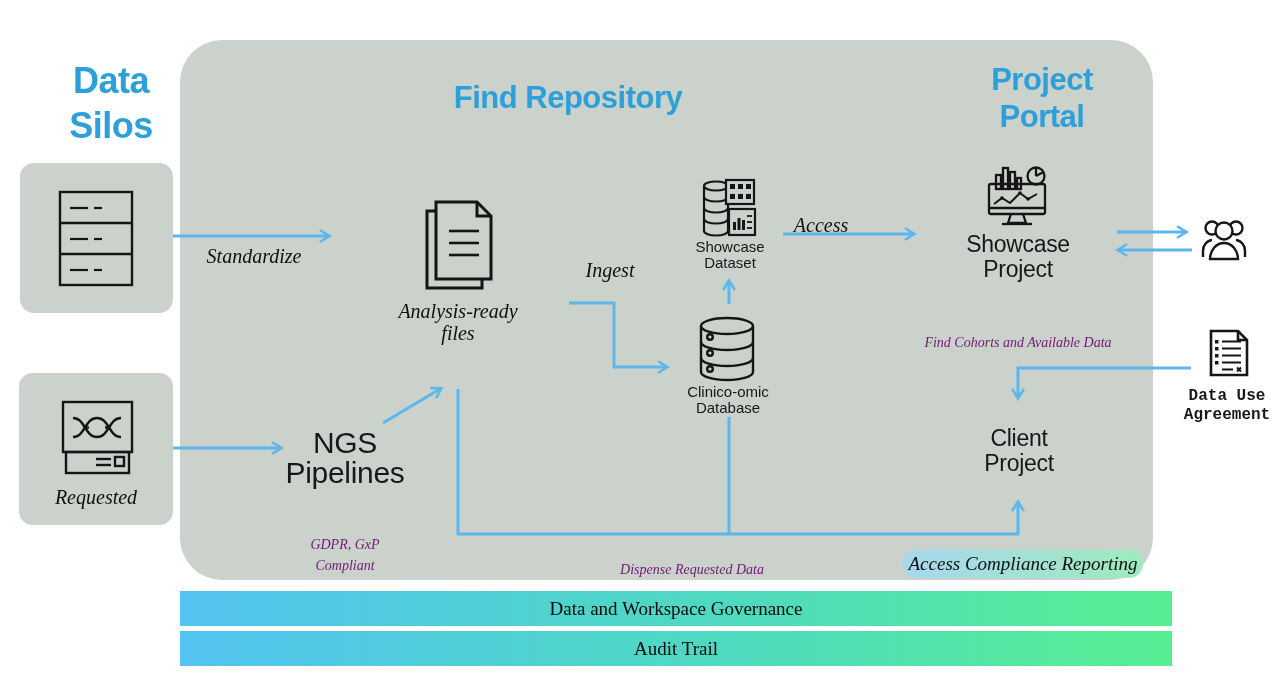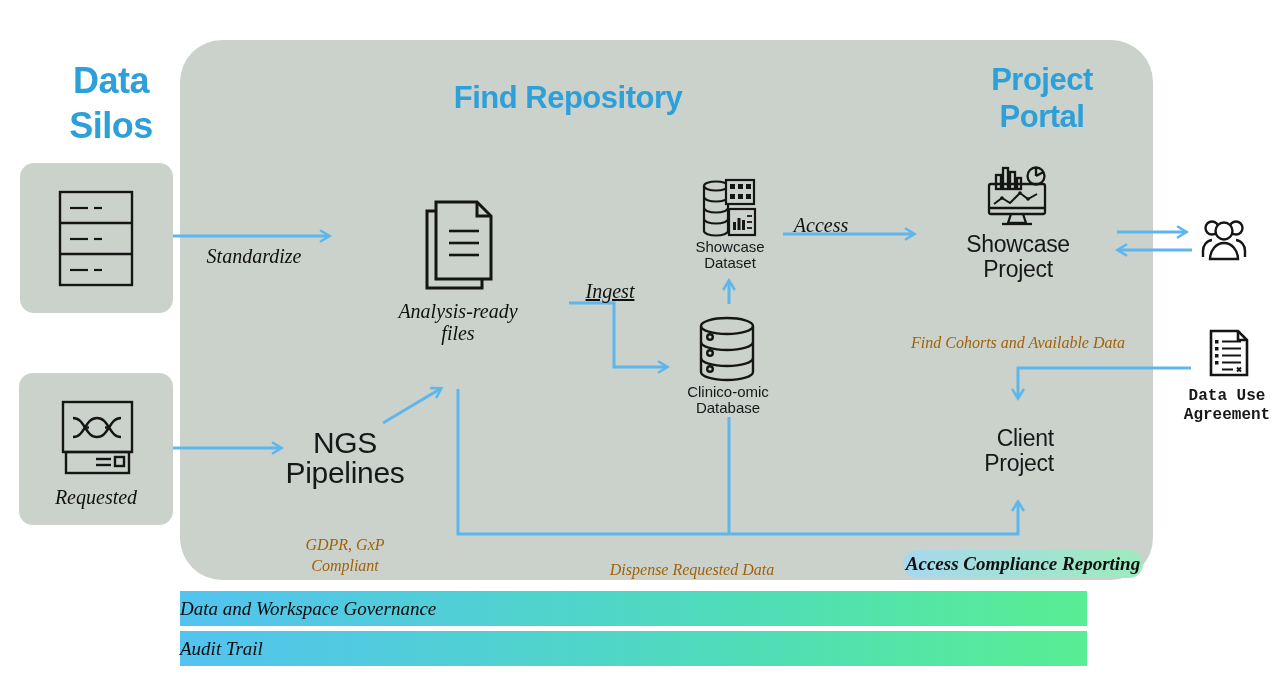--- a/index.html
+++ b/index.html
@@ -12,32 +12,32 @@
   #silo-sequencer{left:19px;top:373px;width:154px;height:152px;}
   .lbl{position:absolute;white-space:pre-line;text-align:center;transform:translateX(-50%);}
   .blue{color:#2d9fd9;margin-left:20px;}
   .h1{font-size:36px;line-height:45px;font-weight:700;letter-spacing:-0.5px;}
   .h2{font-size:31px;line-height:37px;font-weight:700;letter-spacing:-0.5px;}
   .node{font-size:23px;line-height:25px;letter-spacing:-0.3px;color:#17181a;}
   .node-big{font-size:30px;line-height:30px;letter-spacing:-0.3px;color:#17181a;}
   .node-sm{font-size:15px;line-height:16px;color:#17181a;}
   .node-bold{font-size:16px;line-height:19px;font-weight:700;color:#17181a;}
   .ser{font-family:"Liberation Serif",serif;font-style:italic;font-size:20px;color:#101010;}
-  .ser-sm{font-family:"Liberation Serif",serif;font-style:italic;font-size:16px;line-height:21px;color:#a16207;}
+  .ser-sm{font-family:"Liberation Serif",serif;font-style:italic;font-size:14px;line-height:21px;color:#701a75;}
   .logo{position:absolute;left:203px;top:66px;font-size:27px;font-weight:800;
         letter-spacing:-1px;color:#221f20;}
   .logo .x{color:#2d9fd9;}
   .logo .mark{font-size:13px;vertical-align:14px;letter-spacing:0;}
   .pill{position:absolute;left:903px;top:550px;width:240px;height:28px;border-radius:14px;
         background:linear-gradient(90deg,#a7d8ee 0%,#9debbd 100%);
-        display:flex;align-items:center;justify-content:center;font-weight:bold;}
+        display:flex;align-items:center;justify-content:center;}
   .pill span{font-family:"Liberation Serif",serif;font-style:italic;font-size:19px;color:#101010;}
-  .gbar{position:absolute;left:180px;width:907px;height:35px;
+  .gbar{position:absolute;left:180px;width:992px;height:35px;
         background:linear-gradient(90deg,#53c3f1 0%,#4fd9bf 55%,#58ee93 100%);
-        display:flex;align-items:center;font-style:italic;}
+        display:flex;align-items:center;justify-content:center;}
   #bar-governance{top:591px;}
   #bar-audit{top:631px;}
   .gbar span{font-family:"Liberation Serif",serif;font-size:19px;color:#0b0b0b;}
   svg.layer{position:absolute;left:0;top:0;pointer-events:none;}
 </style>
 </head>
 <body>
 
 <div class="stage">
 
@@ -197,36 +197,36 @@
         <path d="M1237,367.5 l4,4 M1241,367.5 l-4,4"></path>
       </g>
     </g>
   </svg>
 
   <div class="lbl ser" style="left:254px;top:245px;">Standardize</div>
 
   <div class="lbl ser" style="left:458px;top:300px;line-height:22px;">Analysis-ready
 files</div>
 
-  <div class="lbl ser" style="left:610px;top:280px;text-decoration:underline;">Ingest</div>
+  <div class="lbl ser" style="left:610px;top:259px;">Ingest</div>
 
   <div class="lbl node-sm" style="left:730px;top:239px;">Showcase
 Dataset</div>
 
   <div class="lbl node-sm" style="left:728px;top:384px;">Clinico-omic
 Database</div>
 
   <div class="lbl ser" style="left:821px;top:206px;margin-top:8px;">Access</div>
 
   <div class="lbl node" style="left:1018px;top:232px;">Showcase
 Project</div>
 
   <div class="lbl ser-sm" style="left:1018px;top:332px;">Find Cohorts and Available Data</div>
 
-  <div class="lbl node" style="left:1019px;top:426px;text-align:right;">Client
+  <div class="lbl node" style="left:1019px;top:426px;">Client
 Project</div>
 
   <div class="lbl node-big" style="left:345px;top:428px;">NGS
 Pipelines</div>
 
   <div class="lbl ser-sm" style="left:345px;top:534px;">GDPR, GxP
 Compliant</div>
 
   <div class="lbl ser-sm" style="left:692px;top:551px;margin-top:8px;">Dispense Requested Data</div>
 

